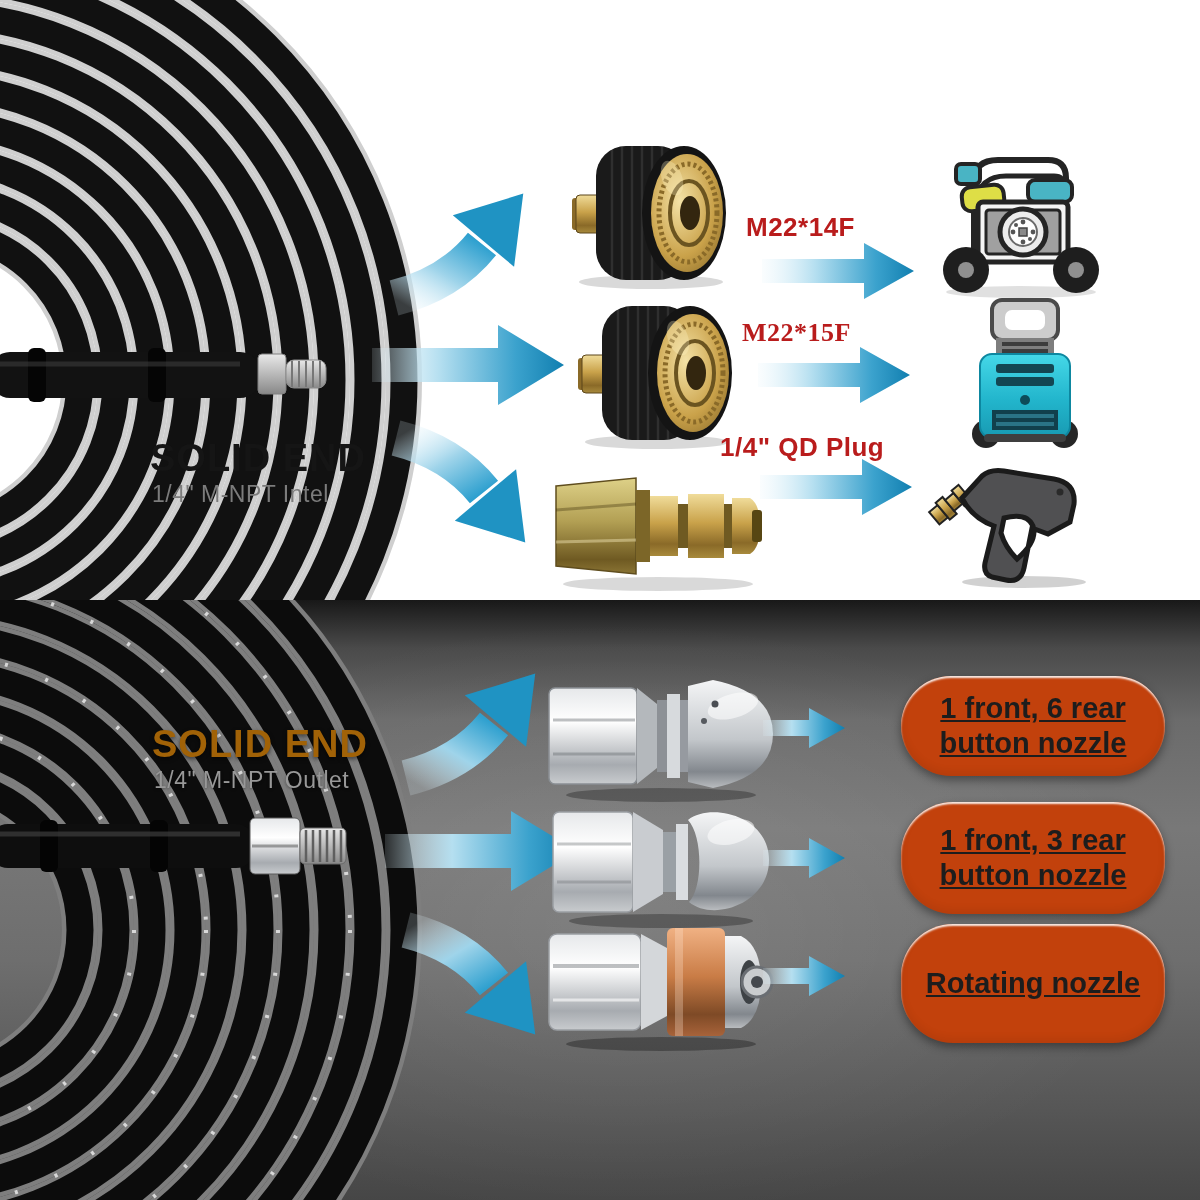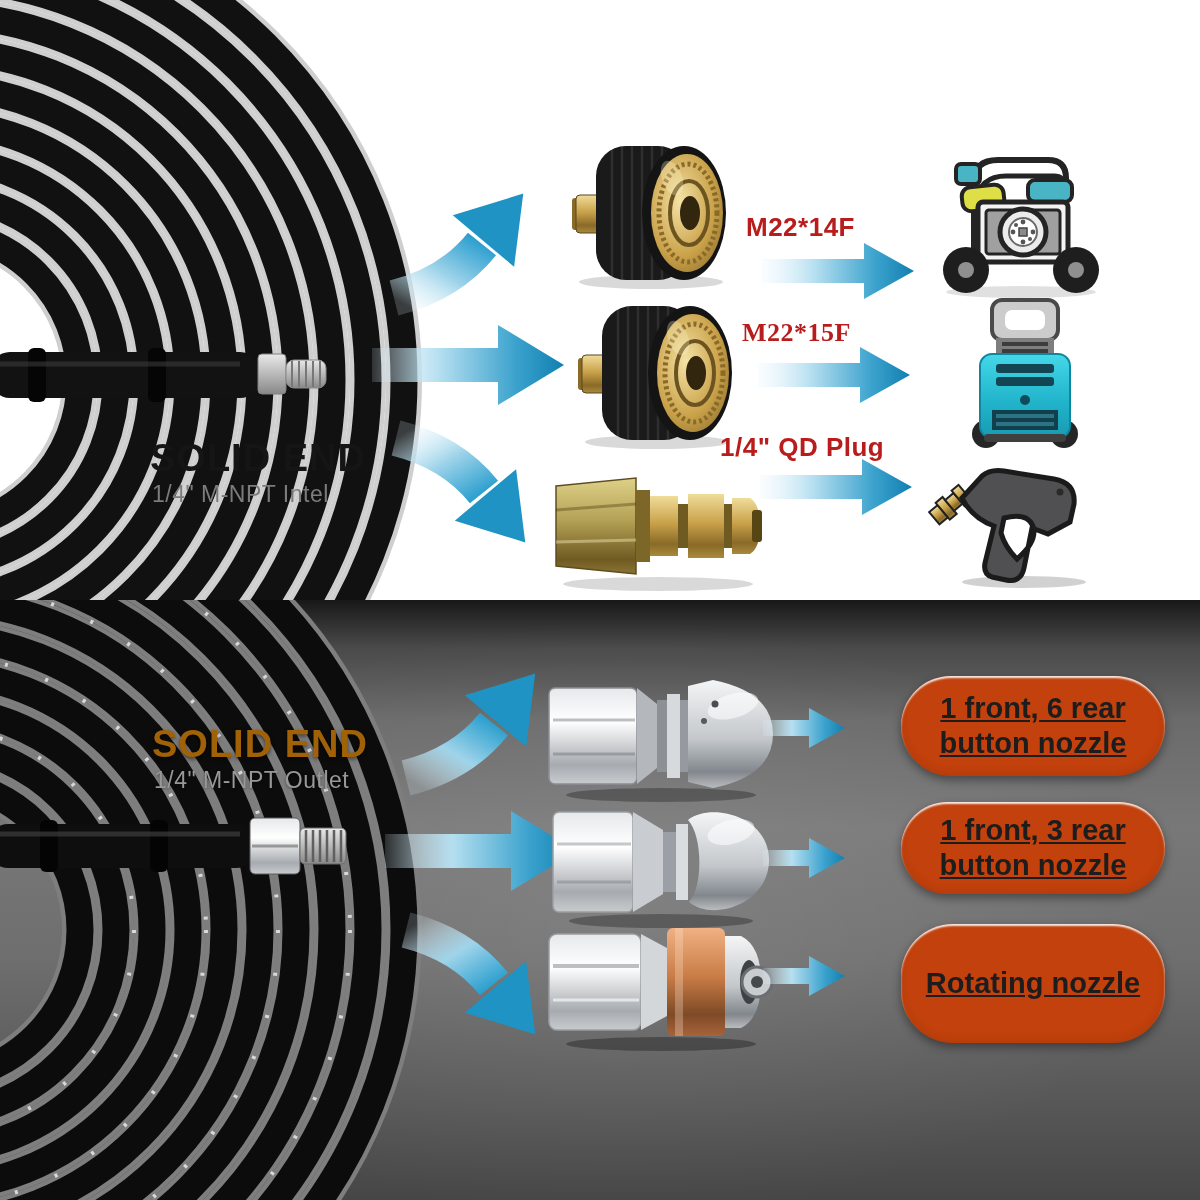--- a/index.html
+++ b/index.html
@@ -401,17 +401,17 @@
 
   <div class="abs conn-label" style="left:746px;top:212px;">M22*14F</div>
   <div class="abs conn-label" style="left:742px;top:318px;font-family:Liberation Serif, serif;">M22*15F</div>
   <div class="abs conn-label" style="left:720px;top:432px;">1/4" QD Plug</div>
 
   <div class="abs end-title light" style="left:152px;top:723px;">SOLID END</div>
   <div class="abs end-sub dim" style="left:154px;top:767px;">1/4" M-NPT Outlet</div>
 
   <div class="abs pill" style="top:676px;height:100px;">1 front, 6 rear
 button nozzle</div>
-  <div class="abs pill" style="top:802px;height:92px;">1 front, 3 rear
+  <div class="abs pill" style="top:802px;height:112px;">1 front, 3 rear
 button nozzle</div>
   <div class="abs pill" style="top:924px;height:119px;">Rotating nozzle</div>
 
 </div>
 
 </body></html>

